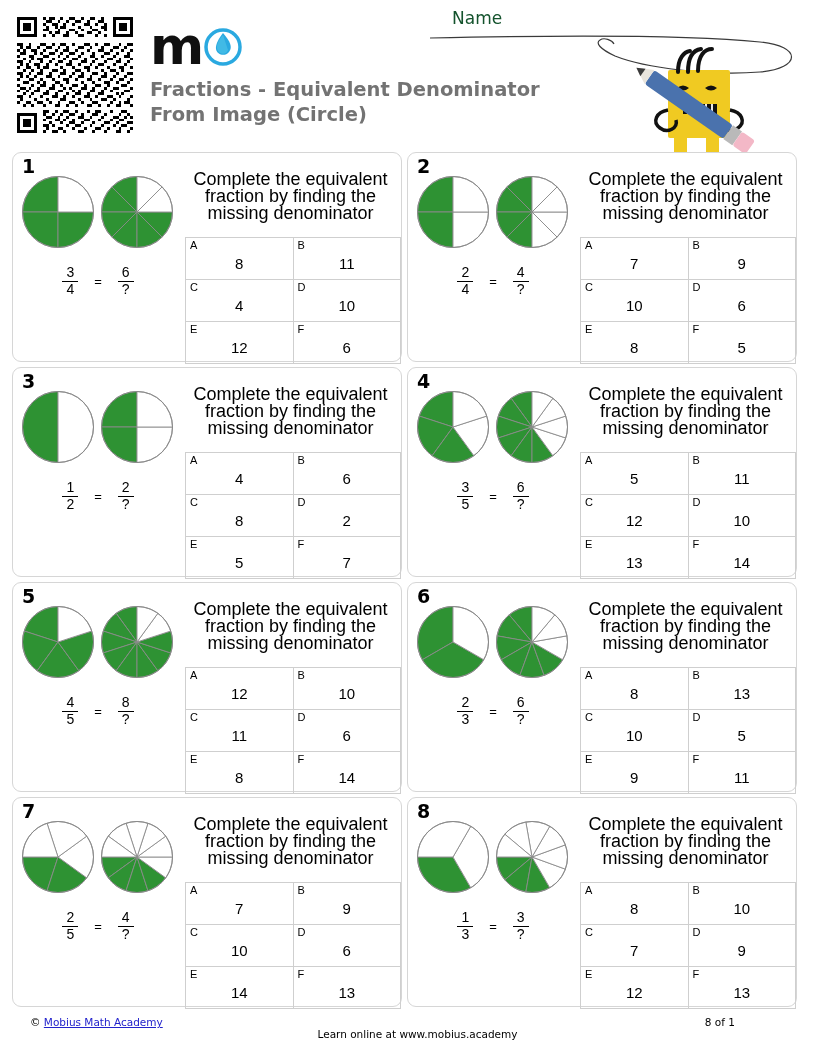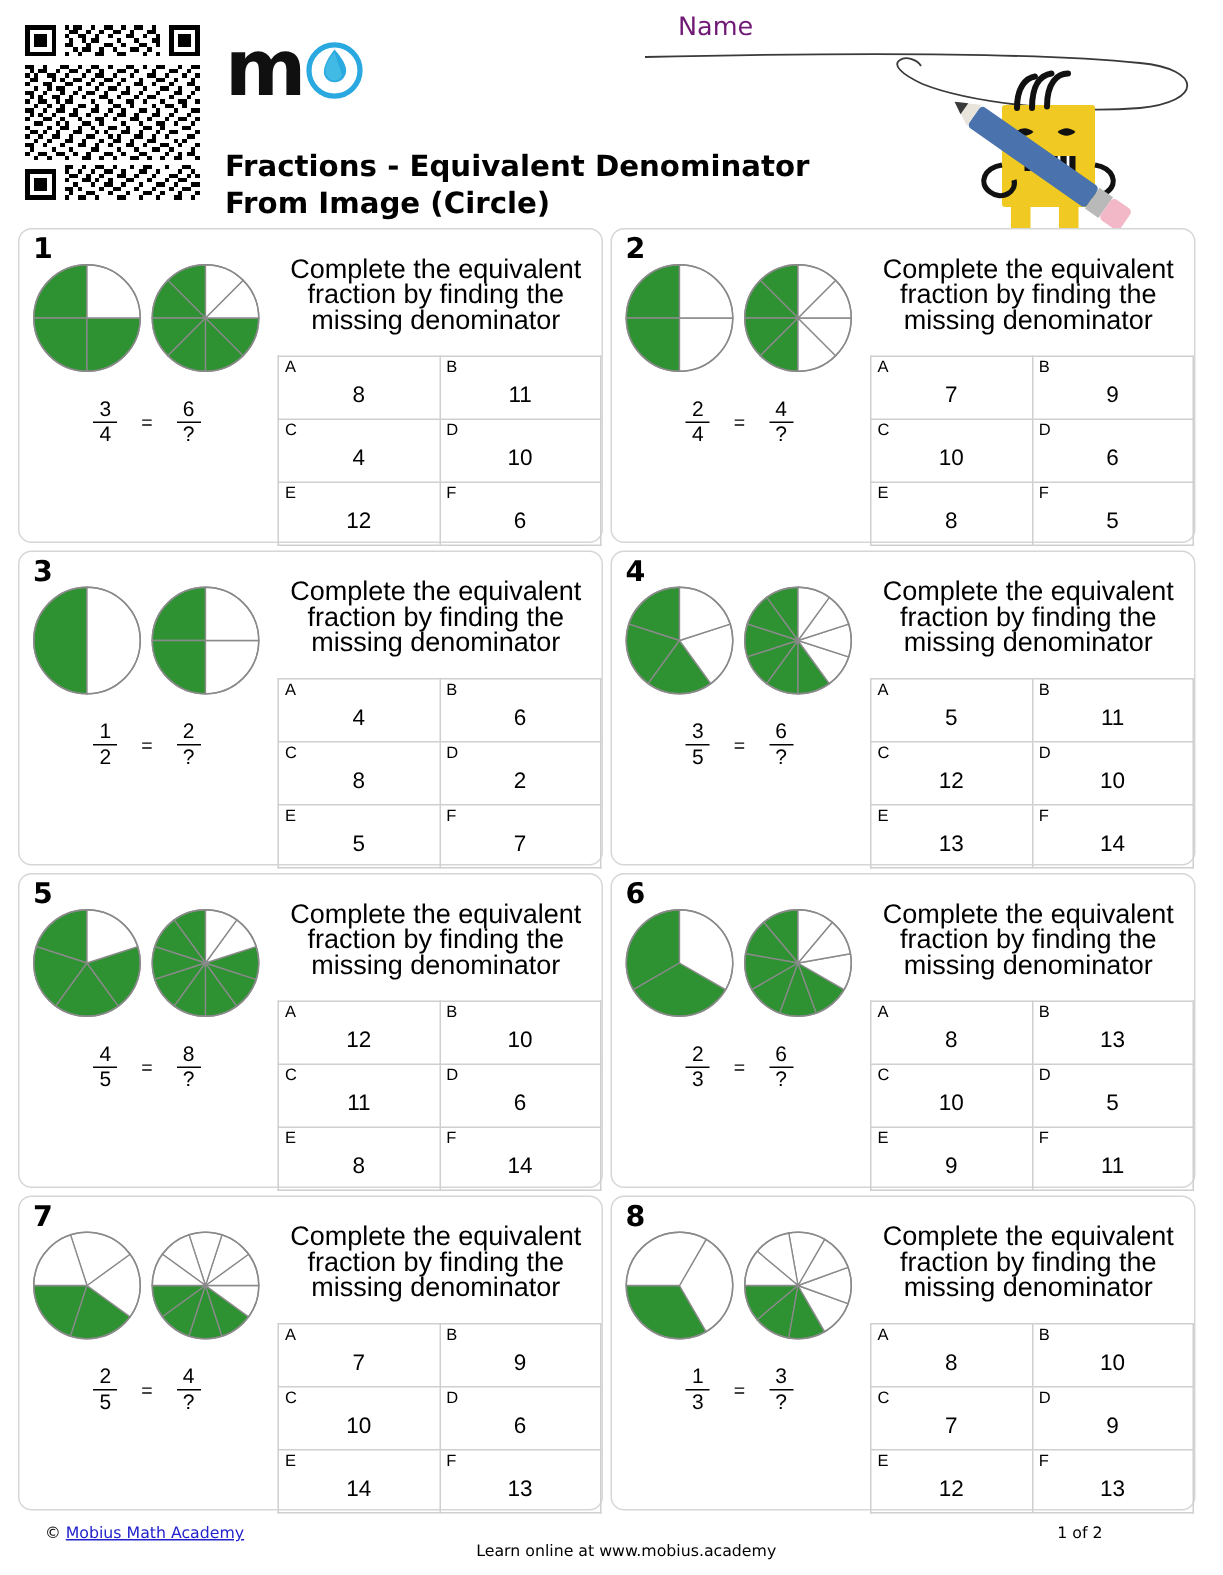--- a/index.html
+++ b/index.html
@@ -52,43 +52,43 @@
   .logo-o {
     display: inline-block;
     position: relative;
     width: 40px;
     height: 40px;
     vertical-align: -4px;
     margin: 0 1px;
   }
   .logo-o svg { display:block; }
   .worksheet-title {
-    margin-top: 24px;
+    margin-top: 3px;
     font-family: "DejaVu Sans", sans-serif;
     font-weight: bold;
     font-size: 19.5px;
     line-height: 25px;
-    color: #000000;
+    color: #737373;
     max-width: 440px;
   }
 
   .name-area {
     position: absolute;
     left: 430px;
     top: 6px;
     width: 375px;
     height: 140px;
   }
   .name-label {
     position: absolute;
     left: 22px;
     top: 2px;
     font-family: "DejaVu Sans", sans-serif;
     font-size: 17px;
-    color: #701a75;
+    color: #14532d;
   }
   .mascot {
     position: absolute;
     left: 150px;
     top: 12px;
     width: 230px;
     height: 135px;
   }
 
   
@@ -1314,14 +1314,14 @@
       </div>
     </div>
 </div>
 
 <div class="footer">
   <div class="foot-left">
     <span>©</span>
     <a href="#">Mobius Math Academy</a>
   </div>
   <div class="foot-center">Learn online at www.mobius.academy</div>
-  <div class="foot-right">1 of 2</div>
+  <div class="foot-right">8 of 1</div>
 </div>
 
 </body></html>

